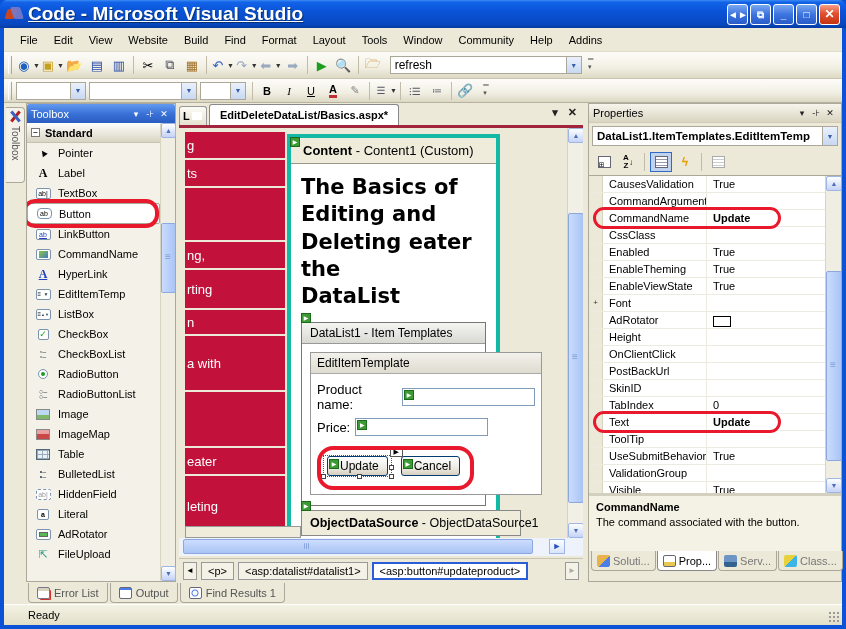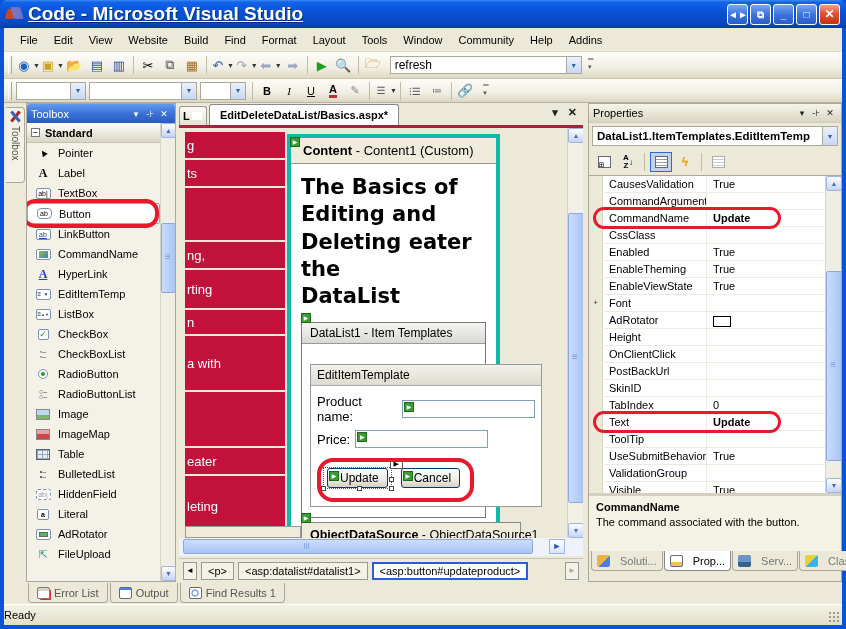--- a/index.html
+++ b/index.html
@@ -106,21 +106,21 @@
   .ctl-header { background:#F0ECDC; border-bottom:1px solid #9A968A; height:26px; display:flex; align-items:center; padding-left:12px; font-size:13px; }
   .content-body { padding:6px 10px 10px 10px; background:#fff; }
   .big-heading { font-family:"DejaVu Sans", sans-serif; font-weight:bold; font-size:21px; line-height:1.3; margin:4px 0 12px 0; }
 
   .glyph { position:absolute; width:10px; height:10px; background:#3C9B35; border:1px solid #1C6B1C;
     color:#fff; font-size:6px; line-height:8px; text-align:center; z-index:3; }
 
   .datalist-box { position:relative; border:1px solid #777; margin-top:4px; }
   .dl-header { background:linear-gradient(180deg,#F4F4F2,#D9D9D4); border-bottom:1px solid #999;
     height:21px; display:flex; align-items:center; padding-left:8px; font-size:12px; }
-  .dl-body { background:#fff; padding:20px 8px 10px 8px; }
+  .dl-body { background:#fff; padding:8px 8px 10px 8px; }
   .eit-box { border:1px solid #999; width:232px; }
   .eit-header { background:linear-gradient(180deg,#F2F1EB,#DEDCD0); border-bottom:1px solid #AAA;
     height:21px; display:flex; align-items:center; padding-left:6px; font-size:12px; }
   .eit-body { padding:8px 6px 10px 6px; background:#fff; }
   .fld-row { display:flex; align-items:center; margin-bottom:6px; font-size:13px; }
   .textbox { position:relative; background:#fff; border:1px solid #7F9DB9; height:18px; }
   .textbox .glyph { left:1px; top:1px; position:absolute; }
 
   .btnrow { position:relative; display:flex; align-items:center; margin-top:14px; margin-left:2px; width:fit-content; padding:5px 8px 7px 4px; }
   .xp-btn { position:relative; border:1px solid #003C74; border-radius:3px;
@@ -175,31 +175,31 @@
   .prow .marg { width:14px; background:#ECE9D8; border-right:1px solid #D8D4C2; font-size:8px; line-height:15px; text-align:center; color:#333; flex:none; }
   .prow .pname { width:104px; padding:2px 0 0 6px; border-right:1px solid #EDEBE0; white-space:nowrap; overflow:hidden; flex:none; }
   .prow .pval { flex:1; padding:2px 0 0 6px; white-space:nowrap; overflow:hidden; }
   .prow .pval.bold { font-weight:bold; }
   .swatch { display:inline-block; width:18px; height:11px; border:1px solid #000; vertical-align:middle; }
   .pg-scroll { position:absolute; right:0; top:0; width:16px; bottom:0; background:#F0EEE2; border-left:1px solid #D8D4C2; }
 
   .pr-desc { flex:none; height:58px; background:#F4F2E4; border-top:3px solid #D4D0C0; padding:5px 7px; }
   .pr-desc .dt { font-weight:bold; margin-bottom:3px; font-size:11px; }
   .pr-tabs { flex:none; height:22px; display:flex; align-items:flex-start; padding-left:2px; gap:1px; background:#ECE9D8; }
-  .pr-tab { height:20px; display:flex; align-items:center; gap:10px; padding:0 5px; border:1px solid #ACA899; border-top:none;
+  .pr-tab { height:20px; display:flex; align-items:center; gap:3px; padding:0 5px; border:1px solid #ACA899; border-top:none;
     border-radius:0 0 4px 4px; color:#777; background:#ECE9D8; }
   .pr-tab.active { background:#fff; color:#000; border-color:#888; }
   .mini-ico { width:13px; height:12px; display:inline-block; border-radius:2px; }
 
   
   .bottom-tabs { position:absolute; left:28px; top:583px; height:21px; display:flex; gap:2px; }
   .b-tab { height:20px; display:flex; align-items:center; gap:4px; padding:0 8px; border:1px solid #ACA899; border-top:none;
     border-radius:0 0 4px 4px; background:#ECE9D8; color:#555; }
   .statusbar { position:absolute; left:4px; top:604px; right:4px; height:21px;
-    background:linear-gradient(180deg,#F4F2E4,#E2DEC8); border-top:1px solid #fff; display:flex; align-items:center; padding-left:0; }
+    background:linear-gradient(180deg,#F4F2E4,#E2DEC8); border-top:1px solid #fff; display:flex; align-items:center; padding-left:24px; }
   .resize-grip { position:absolute; right:2px; bottom:2px; width:12px; height:12px;
     background:radial-gradient(circle at 2px 2px,#999 1px,transparent 1.5px); background-size:4px 4px; }
 
   
   .oval { position:absolute; border:4px solid #E8192C; border-radius:16px; pointer-events:none; z-index:10; }
 </style>
 </head>
 <body>
 
 <div class="window">

